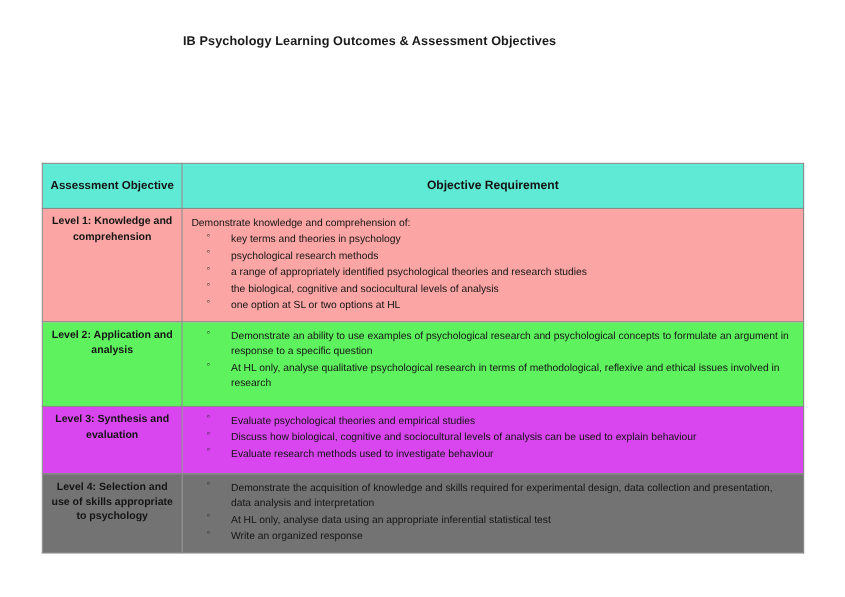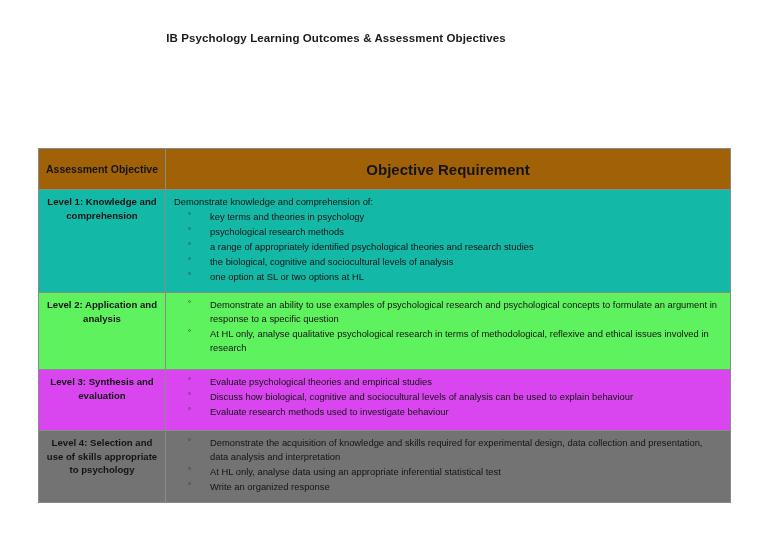--- a/index.html
+++ b/index.html
@@ -53,31 +53,31 @@
     border: 1px solid #8a8a8a;
     vertical-align: top;
     padding: 0;
   }
 
   col.col-ao { width: 127px; }
   col.col-req { width: 565px; }
 
   
   .hdr-cell {
-    background: #a16207;
+    background: #5eead4;
     text-align: center;
     vertical-align: middle !important;
     font-size: 10.5px;
     font-weight: bold;
     color: #141414;
     height: 34px;
     line-height: 13px;
     padding: 3px 4px !important;
   }
-  .hdr-cell.req { font-size: 15px; }
+  .hdr-cell.req { font-size: 11px; }
 
   
   .level-cell {
     text-align: center;
     font-size: 9.6px;
     font-weight: bold;
     line-height: 13.5px;
     color: #141414;
     padding: 5px 6px !important;
   }
@@ -109,21 +109,21 @@
   ul.bullets li .ring {
     position: absolute;
     left: 14px;
     top: -1px;
     font-size: 7.5px;
     line-height: 14px;
     color: #2a2a2a;
   }
 
   
-  .row-l1 .level-cell, .row-l1 .req-cell { background: #14b8a6; margin-top: 13px; }
+  .row-l1 .level-cell, .row-l1 .req-cell { background: #fca5a5; margin-top: 13px; }
   .row-l2 .level-cell, .row-l2 .req-cell { background: #5ff25f; }
   .row-l3 .level-cell, .row-l3 .req-cell { background: #d946ef; }
   .row-l4 .level-cell, .row-l4 .req-cell { background: #737373; }
 
   .row-l1 .level-cell, .row-l1 .req-cell { height: 88px; }
   .row-l2 .level-cell, .row-l2 .req-cell { height: 64px; margin-left: 28px; }
   .row-l3 .level-cell, .row-l3 .req-cell { height: 48px; }
   .row-l4 .level-cell, .row-l4 .req-cell { height: 58px; }
 </style>
 </head>

